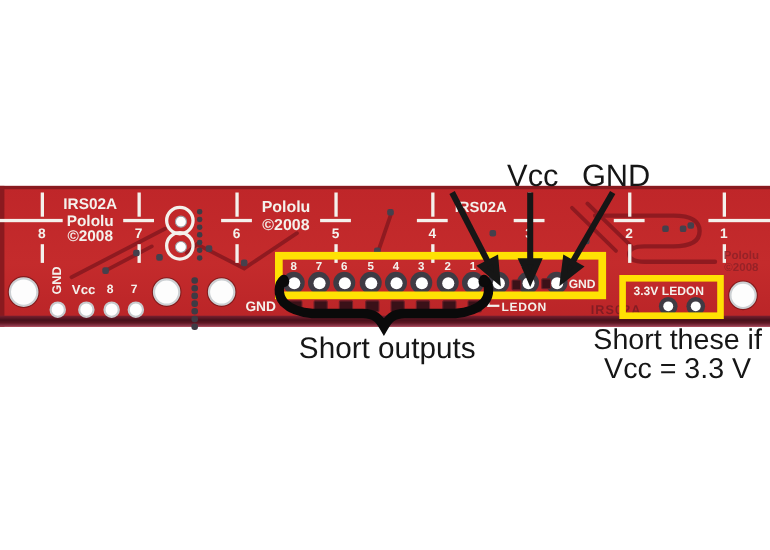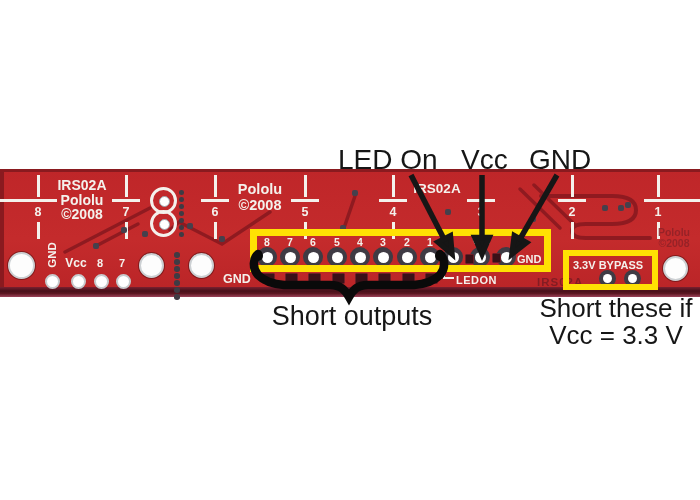--- a/index.html
+++ b/index.html
@@ -204,21 +204,21 @@
   <div class="silk" style="left:100px;top:263px;font-size:11px;transform:translate(-50%,-50%);">8</div>
   <div class="silk" style="left:122px;top:263px;font-size:11px;transform:translate(-50%,-50%);">7</div>
 
   <div class="silk" style="left:237px;top:279px;font-size:12.5px;transform:translate(-50%,-50%);">GND</div>
   <div class="silk" style="left:456px;top:274px;font-size:11px;letter-spacing:.5px;">LEDON</div>
   <div class="ledon-line" style="left:443px;top:267px;width:2px;height:12px;"></div>
   <div class="ledon-line" style="left:443px;top:277px;width:11px;height:2px;"></div>
 
   <div class="silk" style="left:481px;top:240px;font-size:10.5px;transform:translate(-50%,-50%);">Vcc</div>
   <div class="silk" style="left:517px;top:253px;font-size:11px;">GND</div>
-  <div class="silk" style="left:608px;top:265px;font-size:11px;transform:translate(-50%,-50%);">3.3V BYPASS</div>
+  <div class="silk" style="left:608px;top:265px;font-size:11px;transform:translate(-50%,-50%);">3.3V LEDON</div>
 
   <div class="copper blk" style="left:646px;top:227px;width:56px;font-size:10.5px;line-height:10.8px;opacity:.85;">
     <div>Pololu</div>
     <div>©2008</div>
   </div>
   <div class="copper" style="left:537px;top:276px;font-size:11.5px;letter-spacing:1px;color:#7d1c23;opacity:.9;">IRS02A</div>
 
   <div class="ybox" style="left:250px;top:229px;width:287px;height:29px;border-width:7px;"></div>
   <div class="ybox" style="left:563px;top:250px;width:83px;height:28px;border-width:6px;"></div>
 
@@ -229,20 +229,19 @@
       <line x1="482" y1="175" x2="482" y2="238"></line>
       <polygon points="482,254 474.8,237.5 489.2,237.5"></polygon>
       <line x1="557" y1="175" x2="520" y2="239"></line>
       <polygon points="512,254 514.3,235.7 526.5,242.7"></polygon>
     </g>
     <path d="M258,254 C253,258 252,268 258,275 C264,281 272,284 284,285 L330,285 C341,285 345,290 349,297 C353,290 357,285 368,285 L414,285 C426,284 434,281 440,275 C446,268 445,258 440,254" stroke="#0a0a0a" stroke-width="8.5" fill="none" stroke-linecap="round"></path>
     <circle cx="258" cy="256" r="5" fill="#0a0a0a"></circle>
     <circle cx="440" cy="256" r="5" fill="#0a0a0a"></circle>
   </svg>
 
-  <div class="label lab-big" style="left:338px;top:145px;">LED On</div>
   <div class="label lab-big" style="left:461px;top:145px;">Vcc</div>
   <div class="label lab-big" style="left:529px;top:145px;">GND</div>
   <div class="label lab-cap" style="left:252px;top:302px;width:200px;">Short outputs</div>
   <div class="label lab-note" style="left:527px;top:295px;width:178px;">Short these if</div>
   <div class="label lab-note" style="left:527px;top:322px;width:178px;">Vcc = 3.3 V</div>
 
 </div>
 
 </body></html>

